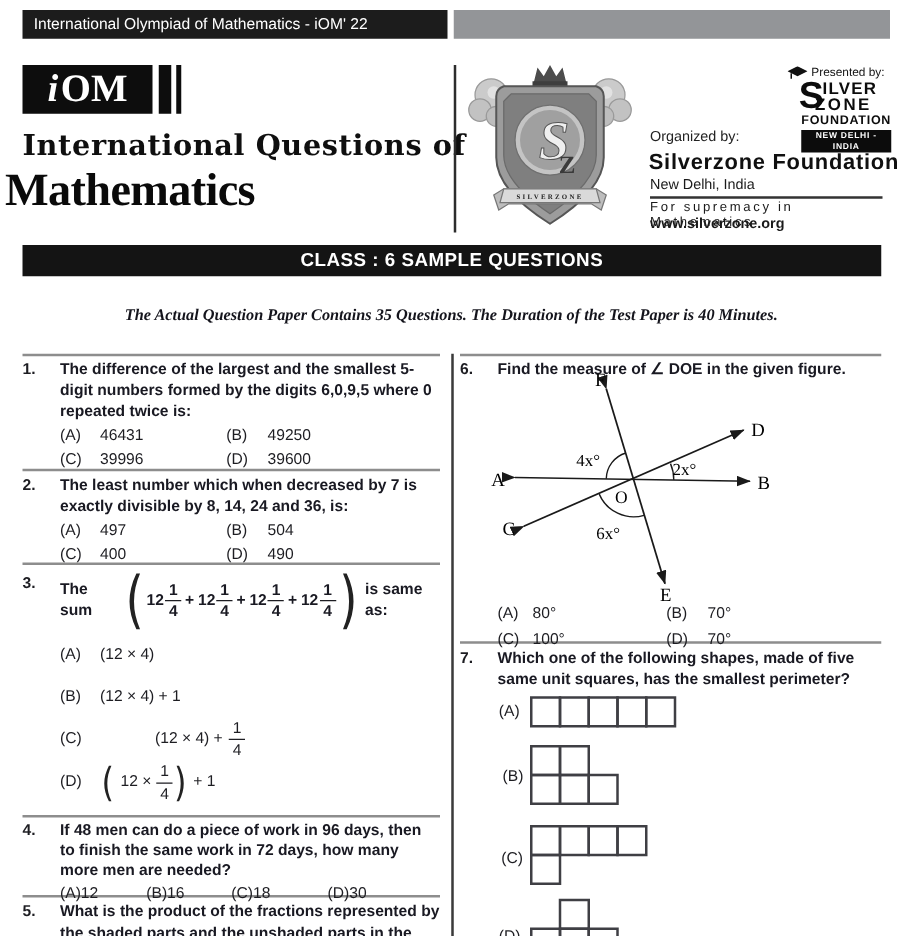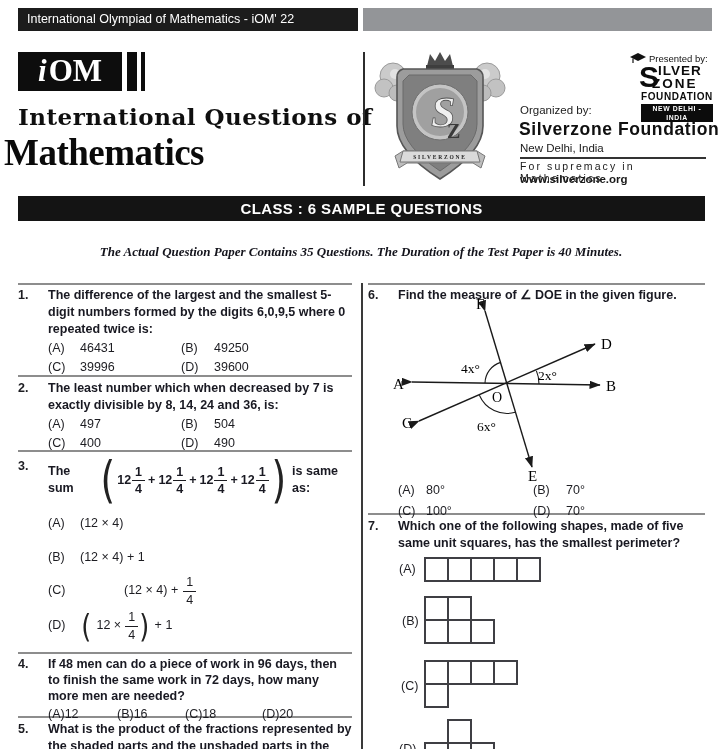--- a/index.html
+++ b/index.html
@@ -310,21 +310,21 @@
       <div class="cell opt-b">
         <span class="ol">(B)</span>
         <span>16</span>
       </div>
       <div class="cell opt-c">
         <span class="ol">(C)</span>
         <span>18</span>
       </div>
       <div class="cell">
         <span class="ol">(D)</span>
-        <span>20</span>
+        <span>30</span>
       </div>
     </div>
   </div>
 </div>
 
 <div class="abs q" style="left:18px;top:721px;width:334px;">
   <div class="qnum">5.</div>
   <div class="qbody">
     <div class="qtext">What is the product of the fractions represented by the shaded parts and the unshaded parts in the given</div>
   </div>

